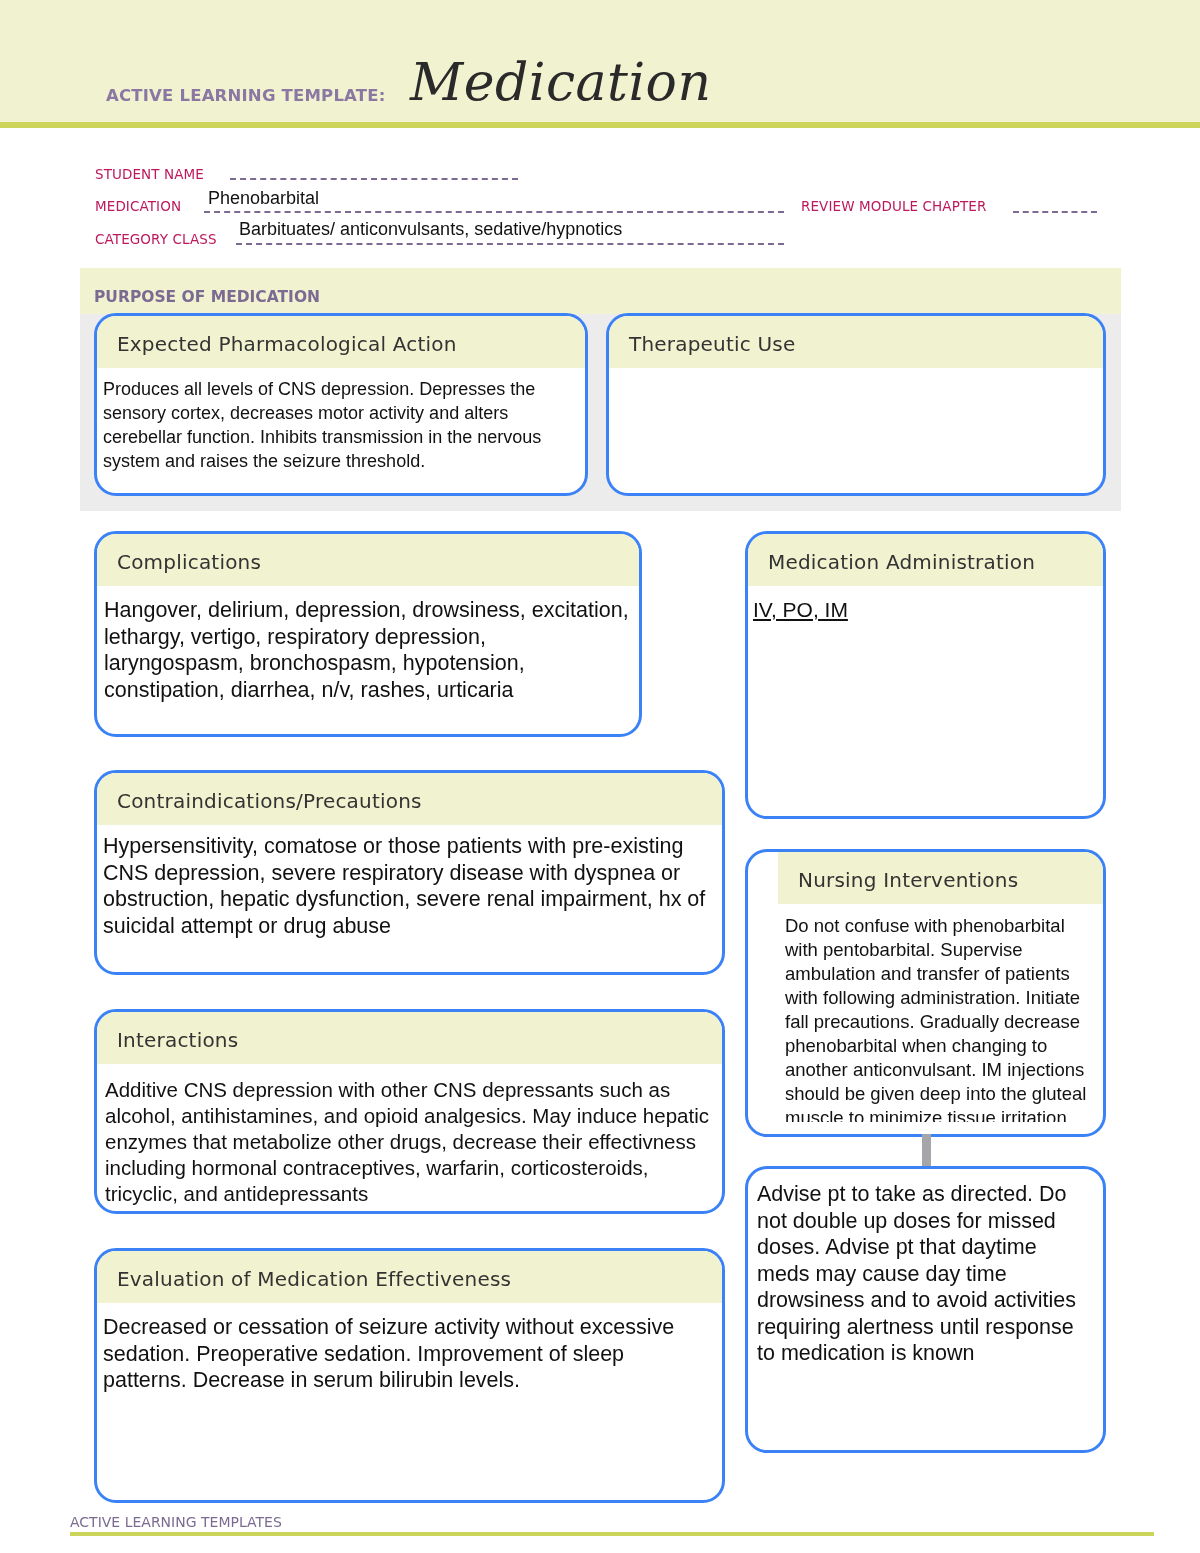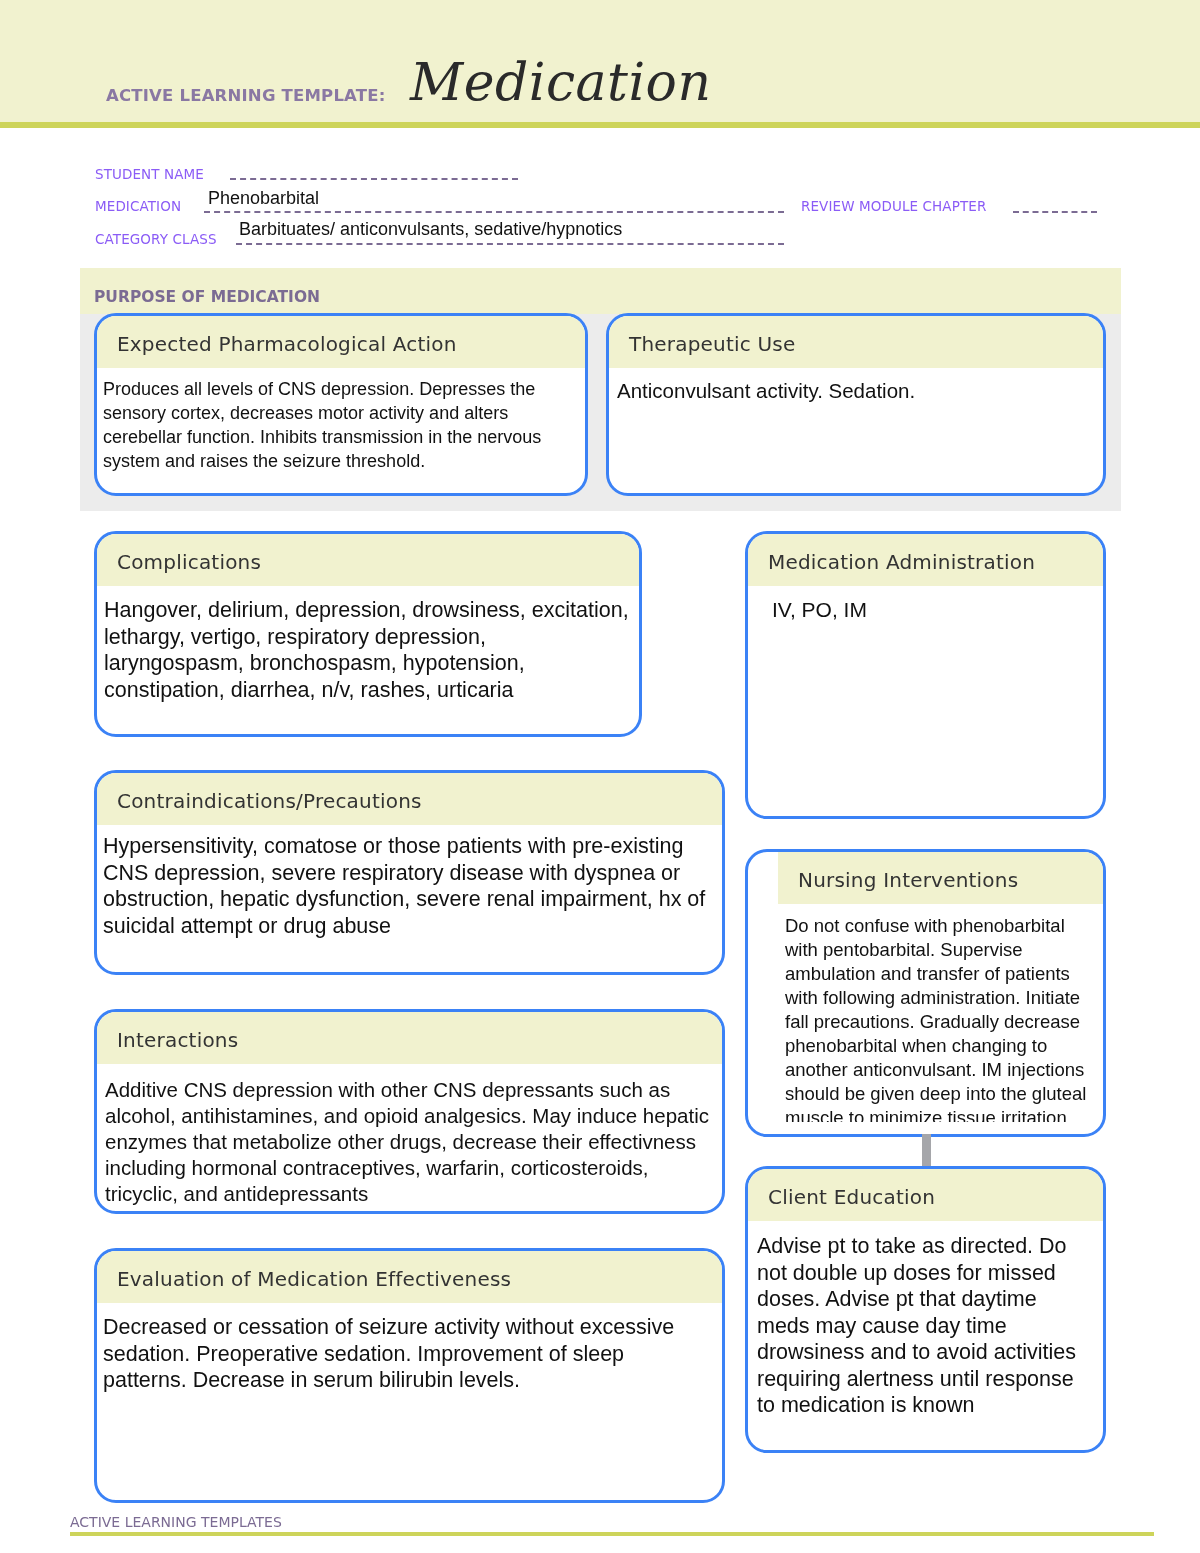--- a/index.html
+++ b/index.html
@@ -4,21 +4,21 @@
   <style>
     * { box-sizing: border-box; margin: 0; padding: 0; }
     html, body { width: 1200px; height: 1553px; background: #ffffff; overflow: hidden; }
     body { position: relative; font-family: "Liberation Sans", sans-serif; color: #111; }
 
     .top-band { position: absolute; left: 0; top: 0; width: 1200px; height: 122px; background: #f1f2cf; }
     .top-rule { position: absolute; left: 0; top: 122px; width: 1200px; height: 6px; background: #cdd45a; }
     .template-label { position: absolute; left: 106px; top: 86px; font-family: "DejaVu Sans", sans-serif; font-weight: bold; font-size: 16.5px; color: #8a78a3; letter-spacing: 0.2px; }
     .template-title { position: absolute; left: 410px; top: 52px; font-family: "DejaVu Serif", serif; font-style: italic; font-size: 52px; color: #2a2a2a; letter-spacing: 0.5px; }
 
-    .field-label { position: absolute; font-family: "DejaVu Sans", sans-serif; font-size: 13.5px; color: #8b5cf6; letter-spacing: 0.1px; }
+    .field-label { position: absolute; font-family: "DejaVu Sans", sans-serif; font-size: 13.5px; color: #be185d; letter-spacing: 0.1px; }
     .field-line { position: absolute; border-bottom: 2px dashed #7b6b93; height: 2px; }
     .field-value { position: absolute; font-family: "Liberation Sans", sans-serif; font-size: 18px; color: #111; }
 
     .purpose-wrap { position: absolute; left: 80px; top: 268px; width: 1041px; height: 243px; background: #ececec; }
     .purpose-head { position: absolute; left: 0; top: 0; width: 1041px; height: 46px; background: #f1f2cf; }
     .purpose-title { position: absolute; left: 14px; top: 20px; font-family: "DejaVu Sans", sans-serif; font-weight: bold; font-size: 15.5px; color: #7b6b93; }
 
     .card { position: absolute; background: #ffffff; border: 3px solid #3b82f6; border-radius: 22px; overflow: hidden; }
     .card-head { height: 52px; background: #f1f2cf; padding-left: 20px; padding-top: 16px; font-family: "DejaVu Sans", sans-serif; font-size: 20px; color: #333; letter-spacing: 0.2px; }
     .card-body { padding: 8px 6px 0 6px; font-family: "Liberation Sans", sans-serif; color: #111; }
@@ -61,52 +61,50 @@
   <div class="purpose-title">PURPOSE OF MEDICATION</div>
 </div>
 
 <div class="card" style="left:94px; top:313px; width:494px; height:183px;">
   <div class="card-head">Expected Pharmacological Action</div>
   <div class="card-body fs18" style="padding-left:6px; padding-top:9px;">Produces all levels of CNS depression. Depresses the sensory cortex, decreases motor activity and alters cerebellar function. Inhibits transmission in the nervous system and raises the seizure threshold.</div>
 </div>
 
 <div class="card" style="left:606px; top:313px; width:500px; height:183px;">
   <div class="card-head">Therapeutic Use</div>
-  <div class="card-body fs20" style="padding-left:8px; padding-top:10px;">Anticonvulsant activity. Sedation.</div>
 </div>
 
 <div class="card" style="left:94px; top:531px; width:548px; height:206px;">
   <div class="card-head">Complications</div>
   <div class="card-body fs22" style="padding-left:7px; padding-top:11px; padding-right:10px;">Hangover, delirium, depression, drowsiness, excitation, lethargy, vertigo, respiratory depression, laryngospasm, bronchospasm, hypotension, constipation, diarrhea, n/v, rashes, urticaria</div>
 </div>
 
 <div class="card" style="left:745px; top:531px; width:361px; height:288px;">
   <div class="card-head">Medication Administration</div>
-  <div class="card-body fs21" style="padding-left:24px; padding-top:10px;">IV, PO, IM</div>
+  <div class="card-body fs21" style="padding-left:5px; padding-top:10px;text-decoration:underline;">IV, PO, IM</div>
 </div>
 
 <div class="card" style="left:94px; top:770px; width:631px; height:205px;">
   <div class="card-head">Contraindications/Precautions</div>
   <div class="card-body fs22" style="padding-left:6px; padding-top:8px; padding-right:16px;">Hypersensitivity, comatose or those patients with pre-existing CNS depression, severe respiratory disease with dyspnea or obstruction, hepatic dysfunction, severe renal impairment, hx of suicidal attempt or drug abuse</div>
 </div>
 
 <div class="card" style="left:745px; top:849px; width:361px; height:288px;padding-left:30px;">
   <div class="card-head">Nursing Interventions</div>
   <div class="card-body fs185" style="padding-left:7px; padding-top:10px; padding-right:14px; height:218px; overflow:hidden;">Do not confuse with phenobarbital with pentobarbital. Supervise ambulation and transfer of patients with following administration. Initiate fall precautions. Gradually decrease phenobarbital when changing to another anticonvulsant. IM injections should be given deep into the gluteal muscle to minimize tissue irritation</div>
 </div>
 
 <div class="connector"></div>
 
 <div class="card" style="left:94px; top:1009px; width:631px; height:205px;">
   <div class="card-head">Interactions</div>
   <div class="card-body fs20" style="padding-left:8px; padding-top:13px; padding-right:10px; line-height:26px;">Additive CNS depression with other CNS depressants such as alcohol, antihistamines, and opioid analgesics. May induce hepatic enzymes that metabolize other drugs, decrease their effectivness including hormonal contraceptives, warfarin, corticosteroids, tricyclic, and antidepressants</div>
 </div>
 
 <div class="card" style="left:745px; top:1166px; width:361px; height:287px;">
-  <div class="card-head">Client Education</div>
   <div class="card-body fs22" style="padding-left:9px; padding-top:12px; padding-right:12px; height:216px; overflow:hidden;">Advise pt to take as directed. Do not double up doses for missed doses. Advise pt that daytime meds may cause day time drowsiness and to avoid activities requiring alertness until response to medication is known</div>
 </div>
 
 <div class="card" style="left:94px; top:1248px; width:631px; height:255px;">
   <div class="card-head">Evaluation of Medication Effectiveness</div>
   <div class="card-body fs22" style="padding-left:6px; padding-top:11px; padding-right:20px;">Decreased or cessation of seizure activity without excessive sedation. Preoperative sedation. Improvement of sleep patterns. Decrease in serum bilirubin levels.</div>
 </div>
 
 <div class="footer-label">ACTIVE LEARNING TEMPLATES</div>
 <div class="footer-rule"></div>

